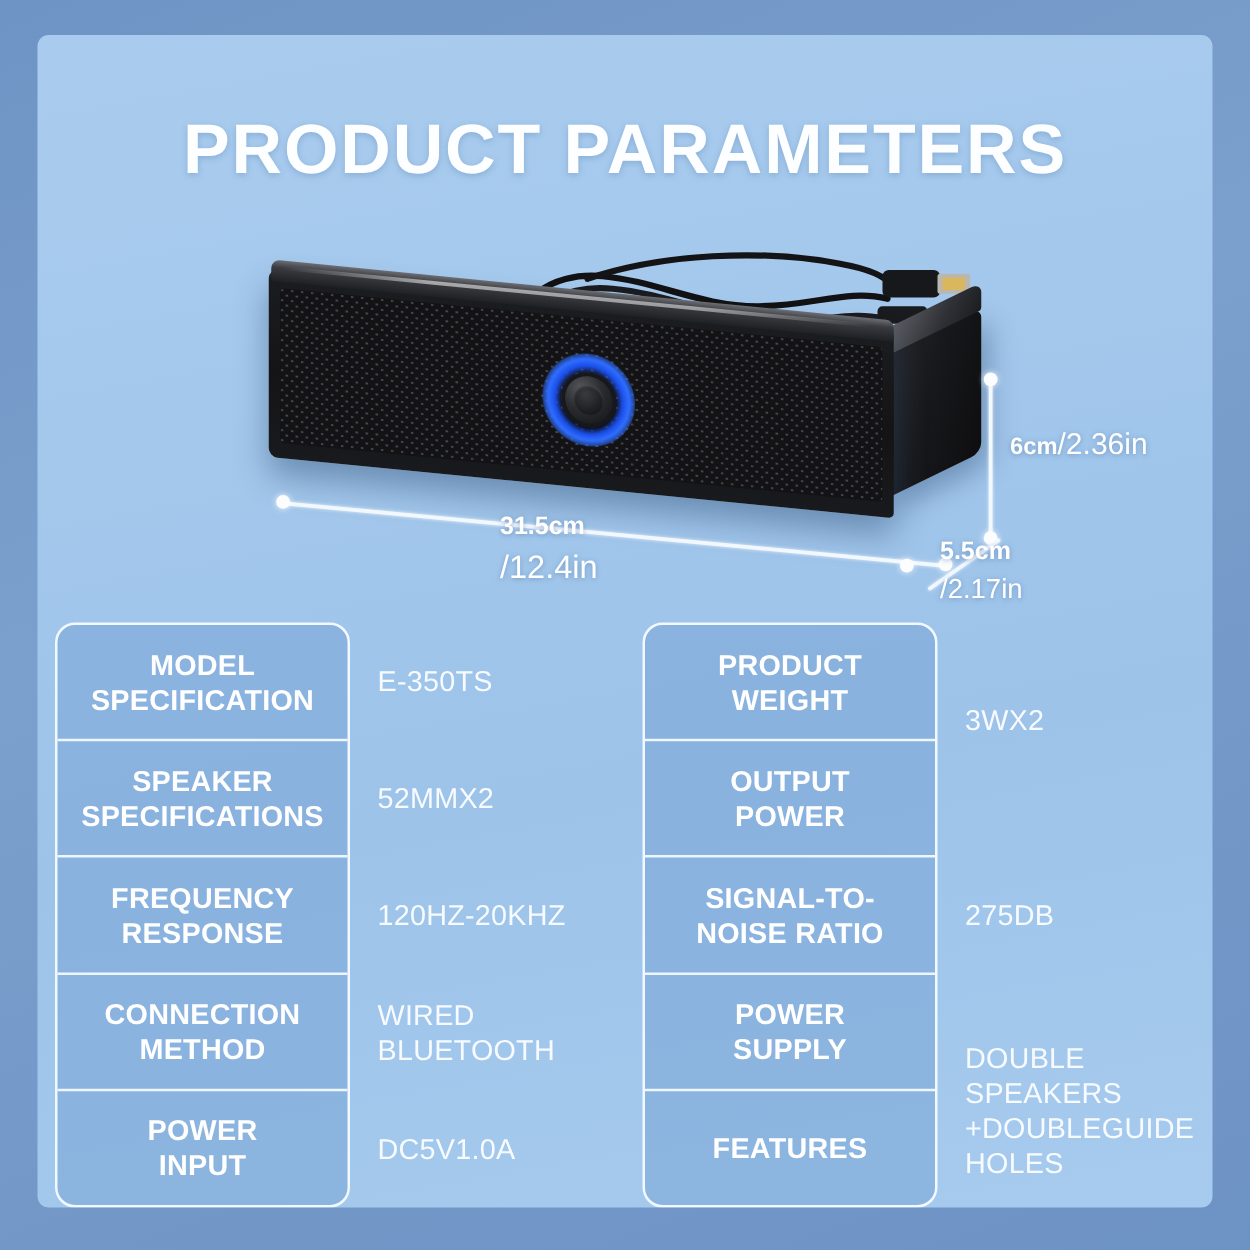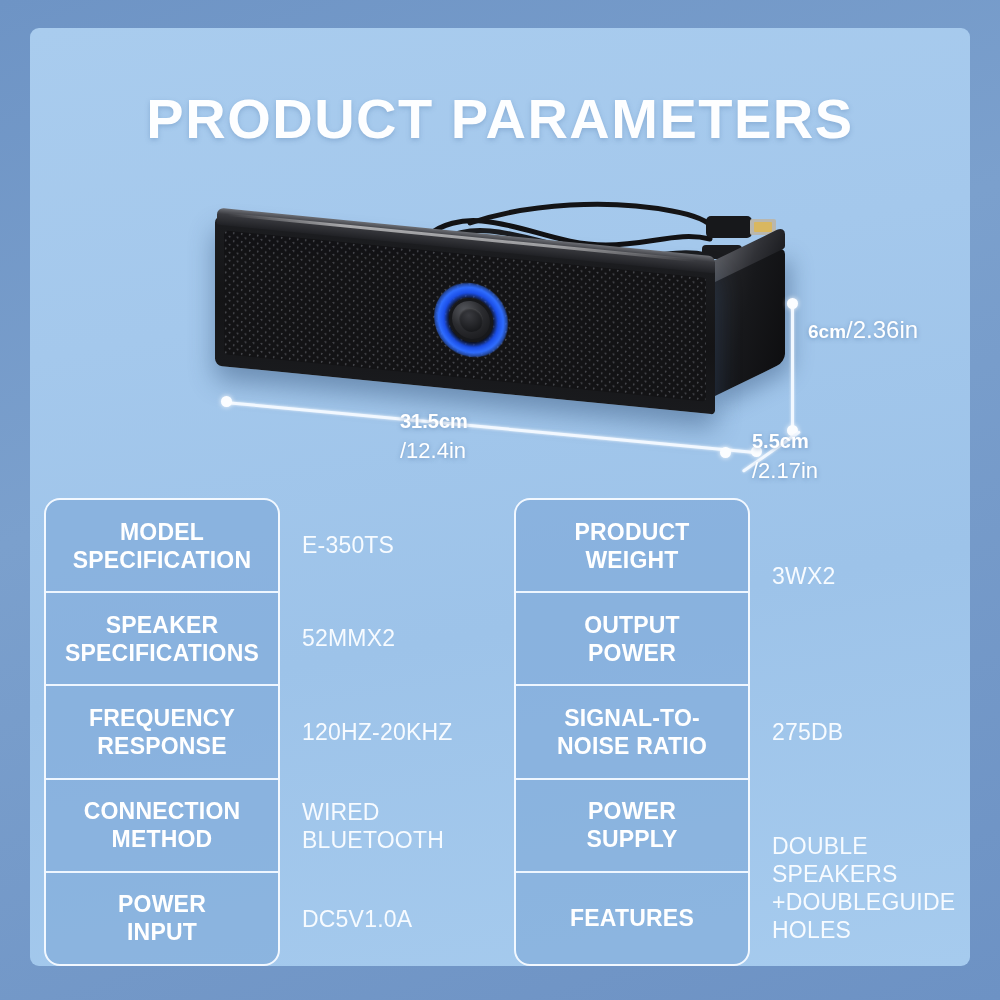--- a/index.html
+++ b/index.html
@@ -148,27 +148,27 @@
         <div class="knob-glow"></div>
         <div class="knob"></div>
         <div class="knob-in"></div>
       </div>
 
       <div class="dimline" style="left:196px;top:243px;width:530px;height:3px;transform:rotate(5.4deg);transform-origin:left center;border-radius:2px;"></div>
       <div class="dot" style="left:191px;top:238px;"></div>
       <div class="dot" style="left:721px;top:288px;"></div>
       <div class="dim-label" style="left:370px;top:250px;font-size:20px;line-height:1.38;">
         <b>31.5cm</b><br>
-        <span style="font-size:22px;">/12.4in</span>
+        <span style="font-size:26px;">/12.4in</span>
       </div>
 
       <div class="dimline" style="left:761px;top:145px;width:3px;height:128px;border-radius:2px;"></div>
       <div class="dot" style="left:757px;top:140px;"></div>
       <div class="dot" style="left:757px;top:267px;"></div>
-      <div class="dim-label" style="left:778px;top:158px;">
+      <div class="dim-label" style="left:778px;top:184px;">
         <b style="font-size:19px;">6cm</b><span style="font-size:24px;">/2.36in</span>
       </div>
 
       <div class="dimline" style="left:700px;top:272px;width:70px;height:3px;transform:rotate(-35deg);transform-origin:right center;border-radius:2px;"></div>
       <div class="dot" style="left:690px;top:289px;"></div>
       <div class="dim-label" style="left:722px;top:258px;line-height:1.42;margin-top:11px;">
         <b style="font-size:20px;">5.5cm</b><br>
         <span style="font-size:22px;">/2.17in</span>
       </div>
     </div>

